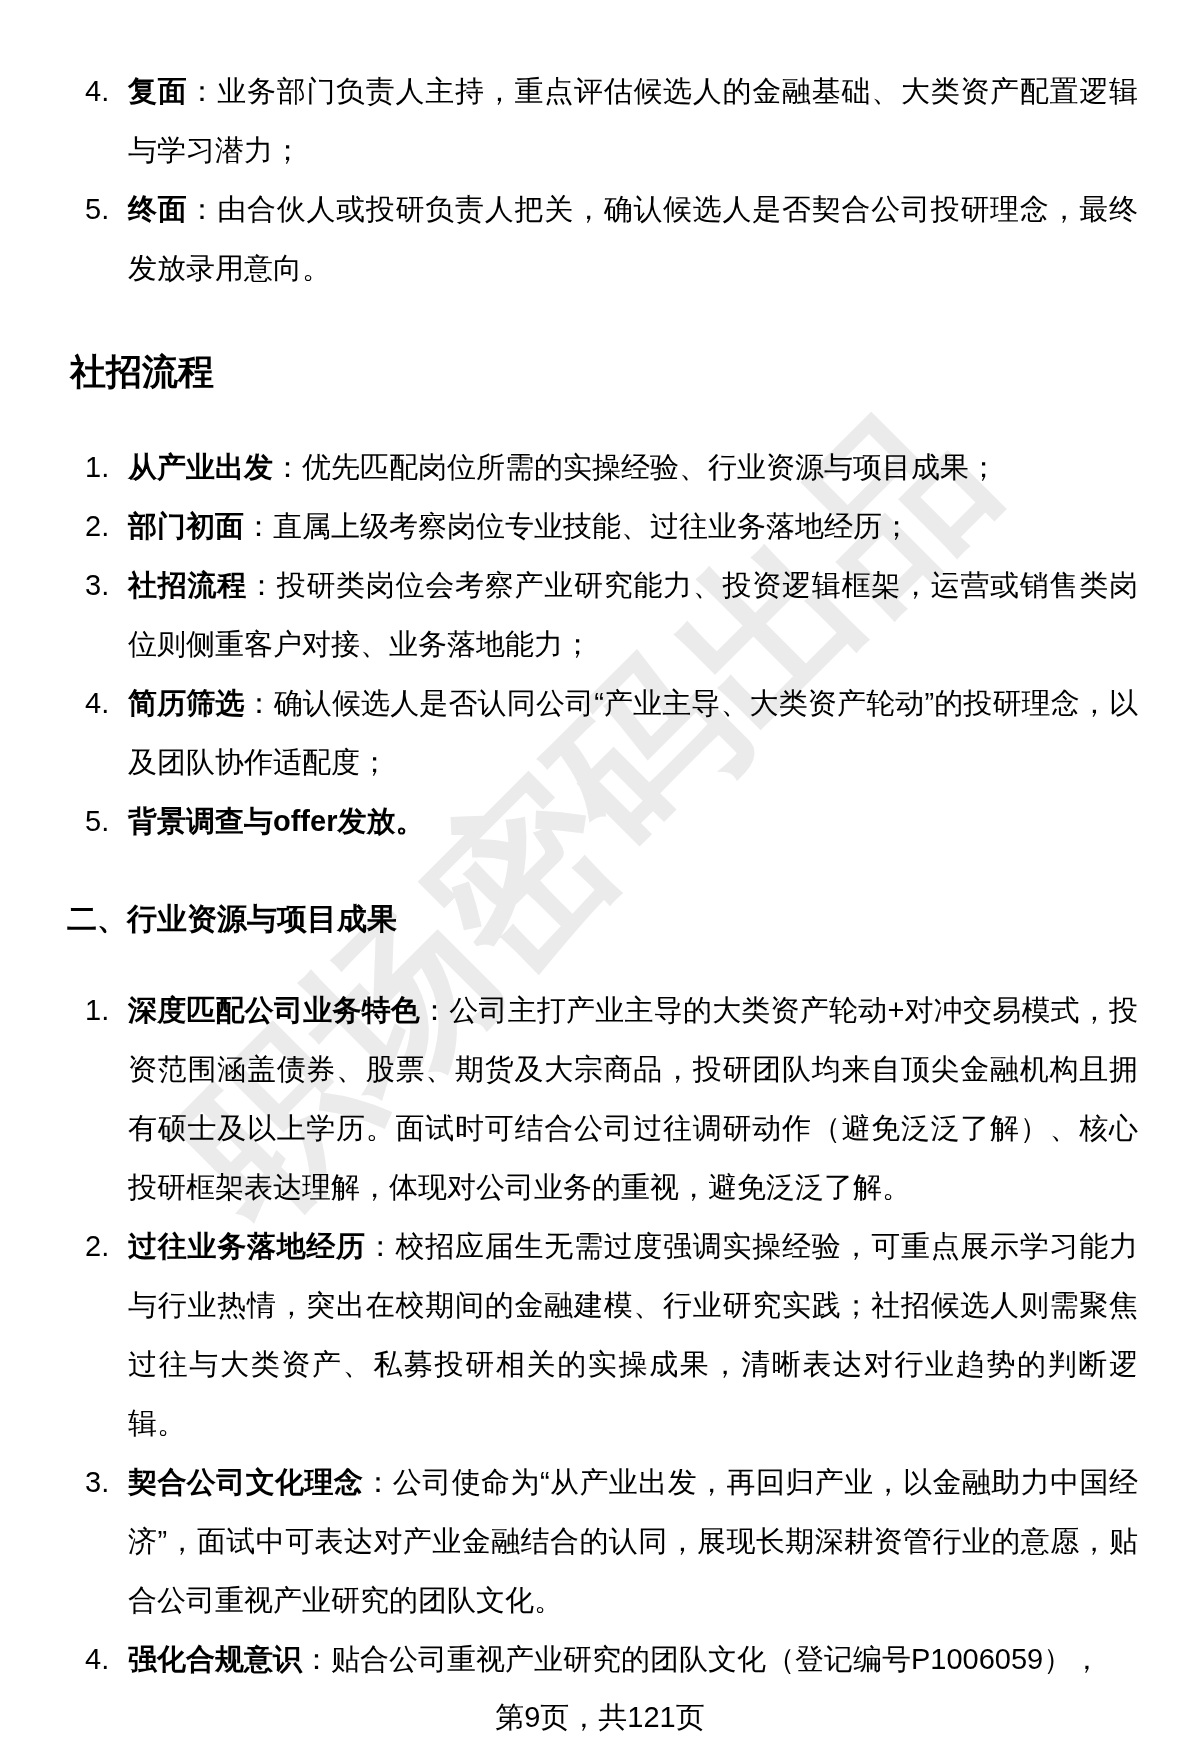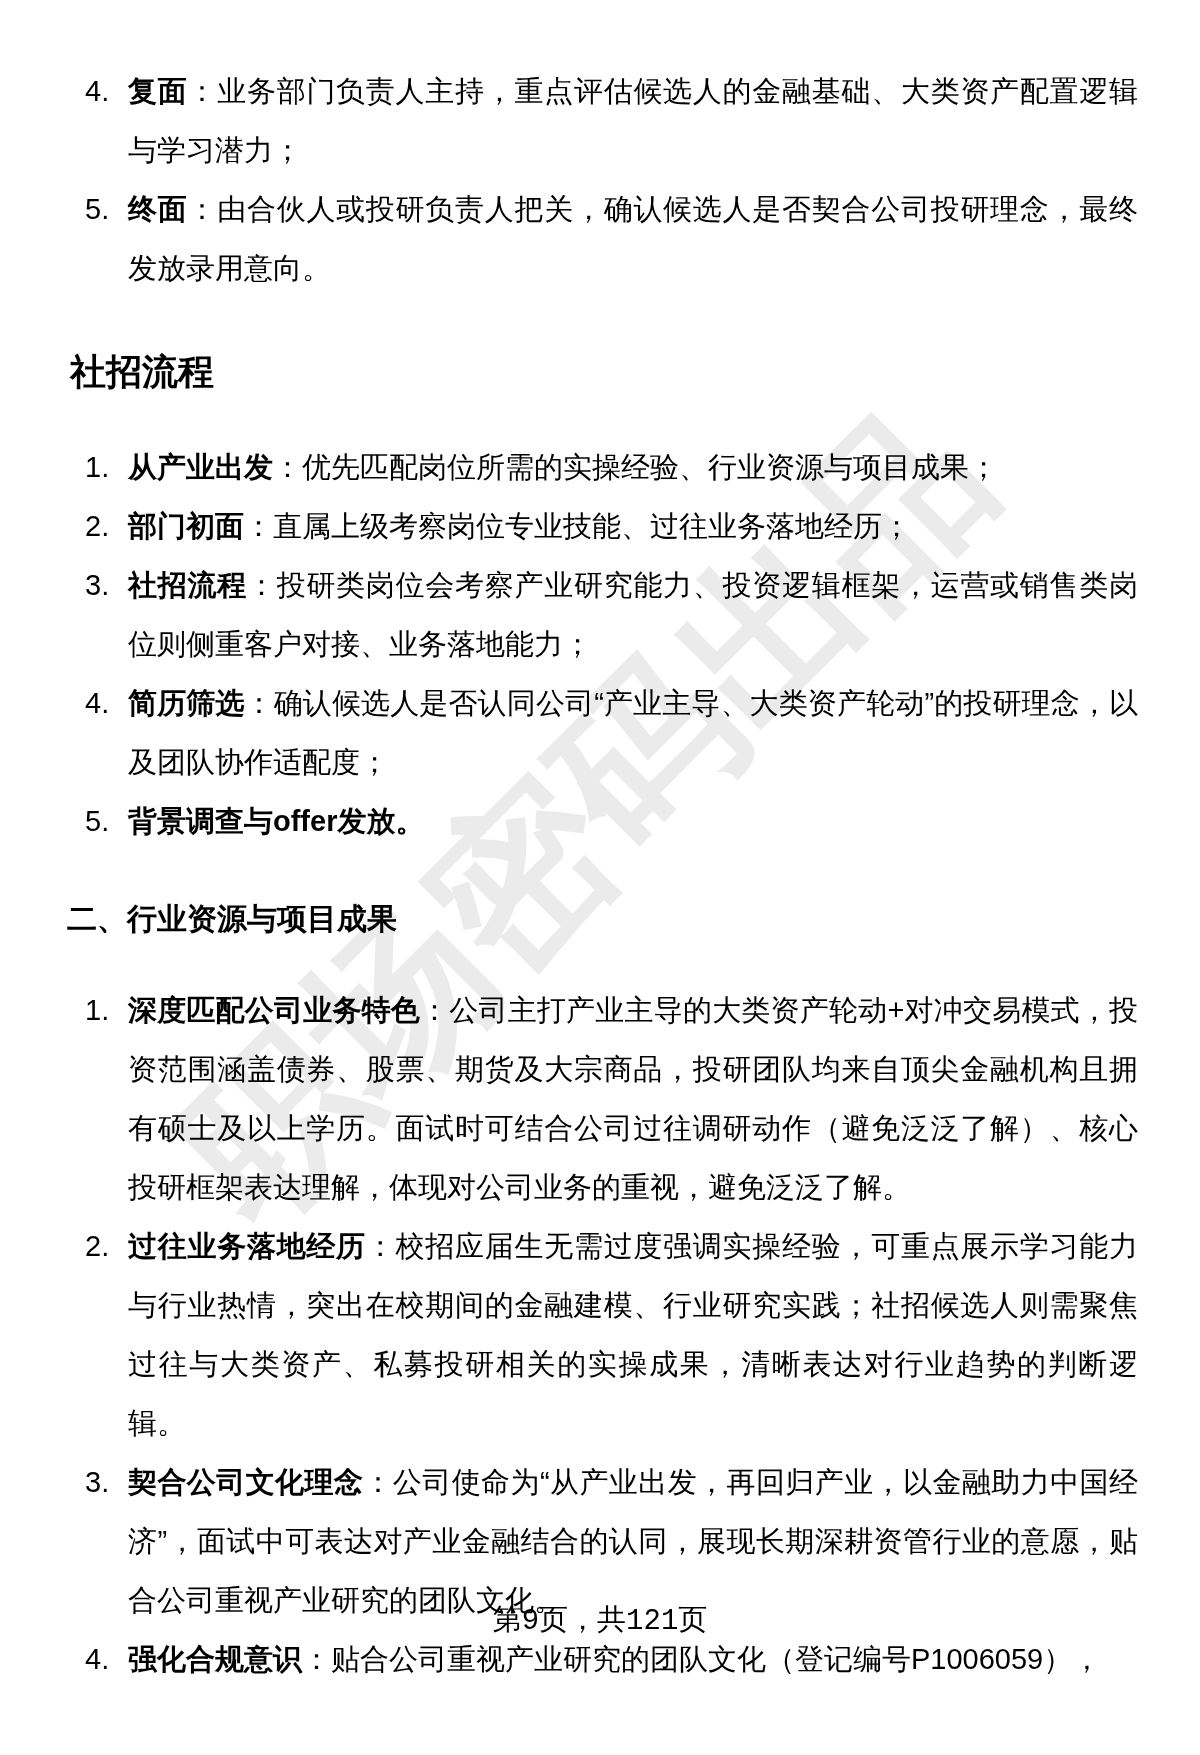--- a/index.html
+++ b/index.html
@@ -52,27 +52,26 @@
   }
   .h2 {
     margin: 46px 0 40px -18px;
     font-size: 30px;
     line-height: 44px;
     font-weight: bold;
   }
   .footer {
     position: absolute;
     z-index: 1;
-    top: 1605px;
+    top: 1700px;
     left: 0;
     width: 100%;
     text-align: center;
     font-size: 29px;
     line-height: 34px;
-    font-family: Liberation Mono, monospace;
   }
 </style>
 </head>
 <body>
 
 <div class="page">
 
   <div class="watermark">职场密码出品</div>
 
   <div class="content">

